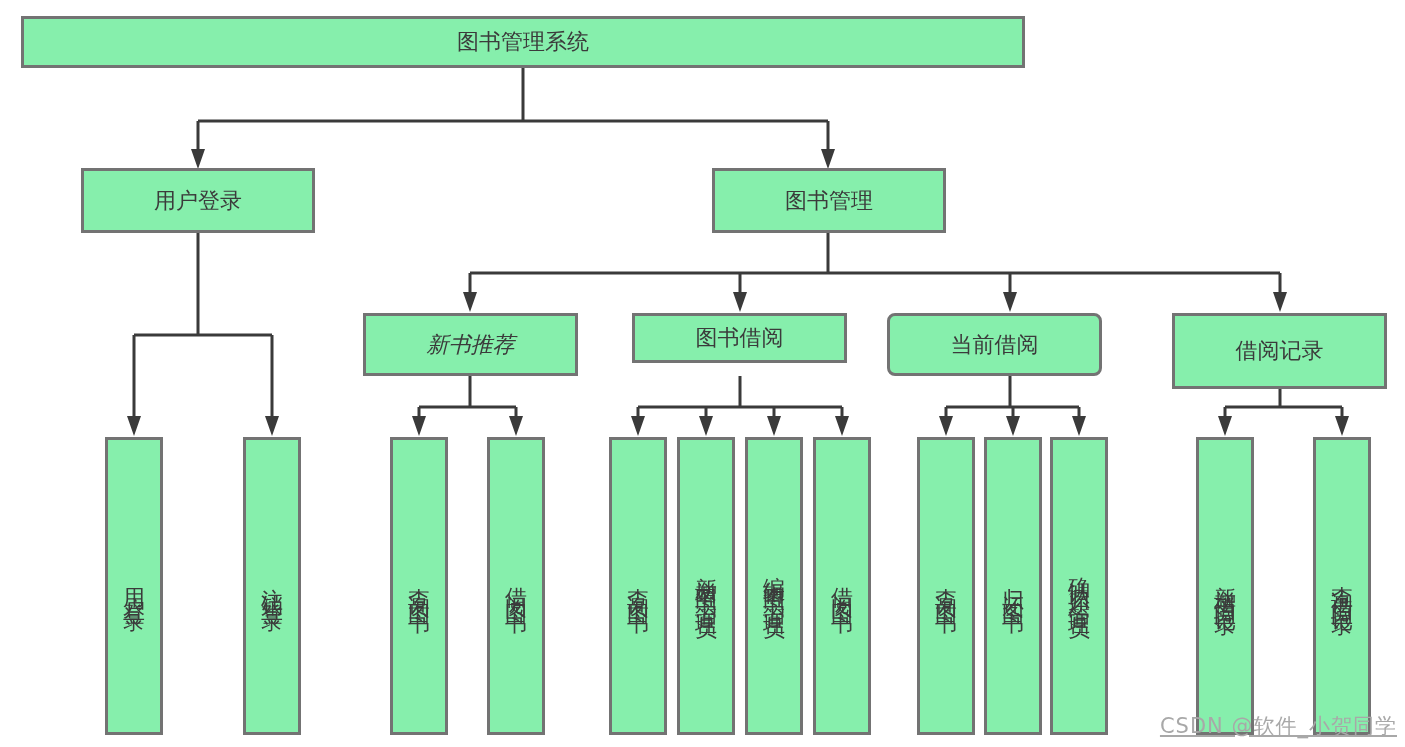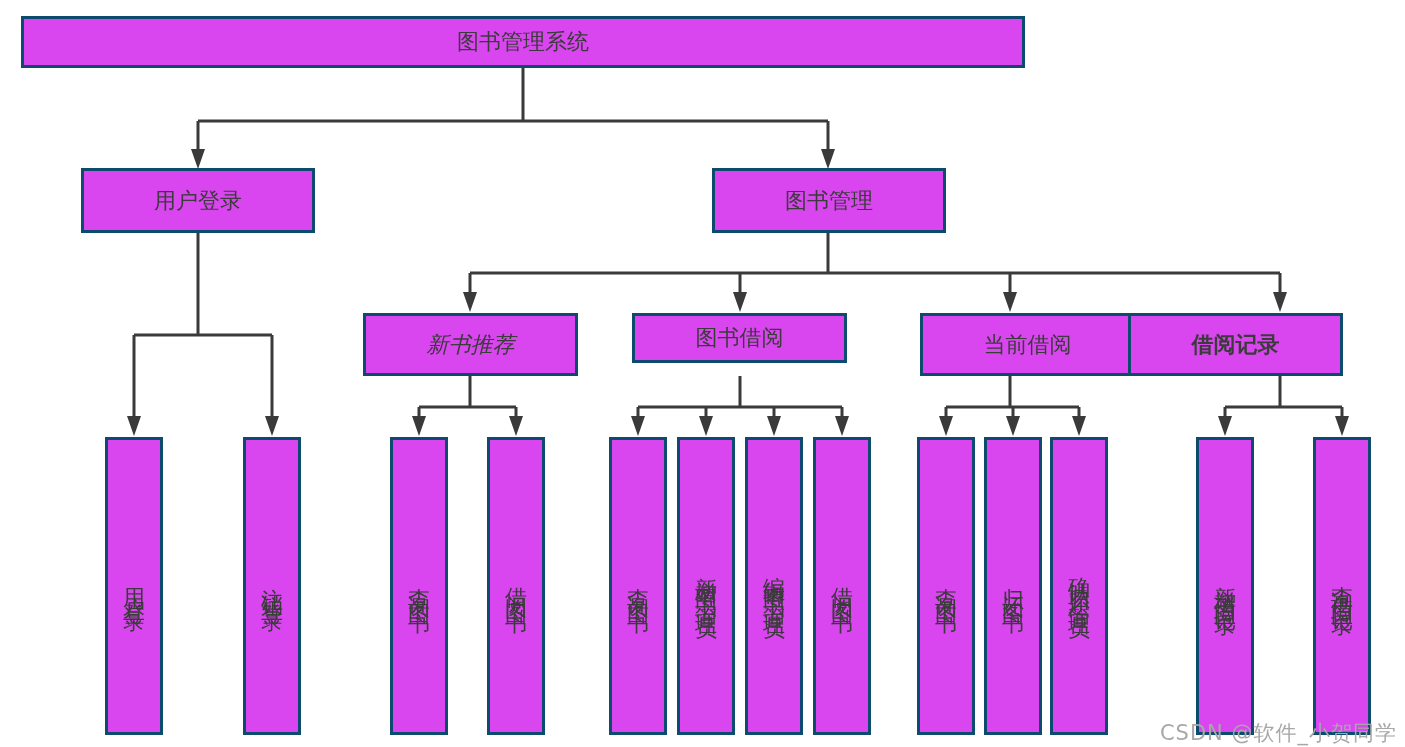--- a/index.html
+++ b/index.html
@@ -17,22 +17,22 @@
   }
   .wires {
     position: absolute;
     left: 0;
     top: 0;
     pointer-events: none;
   }
   .box {
     position: absolute;
     box-sizing: border-box;
-    background: #d946ef;
-    border: 3px solid #0c4a6e;
+    background: #86efac;
+    border: 3px solid #737373;
     display: flex;
     align-items: center;
     justify-content: center;
   }
   .box .lbl {
     color: #3b3b3b;
     font-size: 22px;
     line-height: 1;
     white-space: nowrap;
   }
@@ -41,25 +41,26 @@
     text-orientation: mixed;
     letter-spacing: 8px;
     white-space: normal;
   }
   .vbox.long .lbl {
     letter-spacing: 6px;
   }
   .watermark {
     position: absolute;
     right: 8px;
-    bottom: 0;
+    bottom: 7px;
     color: #a8a8a8;
     font-size: 21px;
     letter-spacing: 1px;
     z-index: 5;
+    text-decoration: underline;
   }
 </style>
 </head>
 <body>
 
 <div class="stage">
 
   <svg class="wires" width="1405" height="747" viewBox="0 0 1405 747">
 
     <path d="M523,68 V121
@@ -127,24 +128,24 @@
   <div class="box" style="left:712px; top:168px; width:234px; height:65px;">
     <span class="lbl">图书管理</span>
   </div>
 
   <div class="box" style="left:363px; top:313px; width:215px; height:63px;font-style:italic;">
     <span class="lbl">新书推荐</span>
   </div>
   <div class="box" style="left:632px; top:313px; width:215px; height:50px;">
     <span class="lbl">图书借阅</span>
   </div>
-  <div class="box" style="left:920px; top:313px; width:215px; height:63px;">
+  <div class="box" style="left:887px; top:313px; width:215px; height:63px;border-radius:8px;">
     <span class="lbl">当前借阅</span>
   </div>
-  <div class="box" style="left:1128px; top:313px; width:215px; height:63px;font-weight:bold;">
+  <div class="box" style="left:1172px; top:313px; width:215px; height:76px;">
     <span class="lbl">借阅记录</span>
   </div>
 
   <div class="box vbox" style="left:105px; top:437px; width:58px; height:298px;">
     <span class="lbl">用户登录</span>
   </div>
   <div class="box vbox" style="left:243px; top:437px; width:58px; height:298px;">
     <span class="lbl">注销登录</span>
   </div>
 

